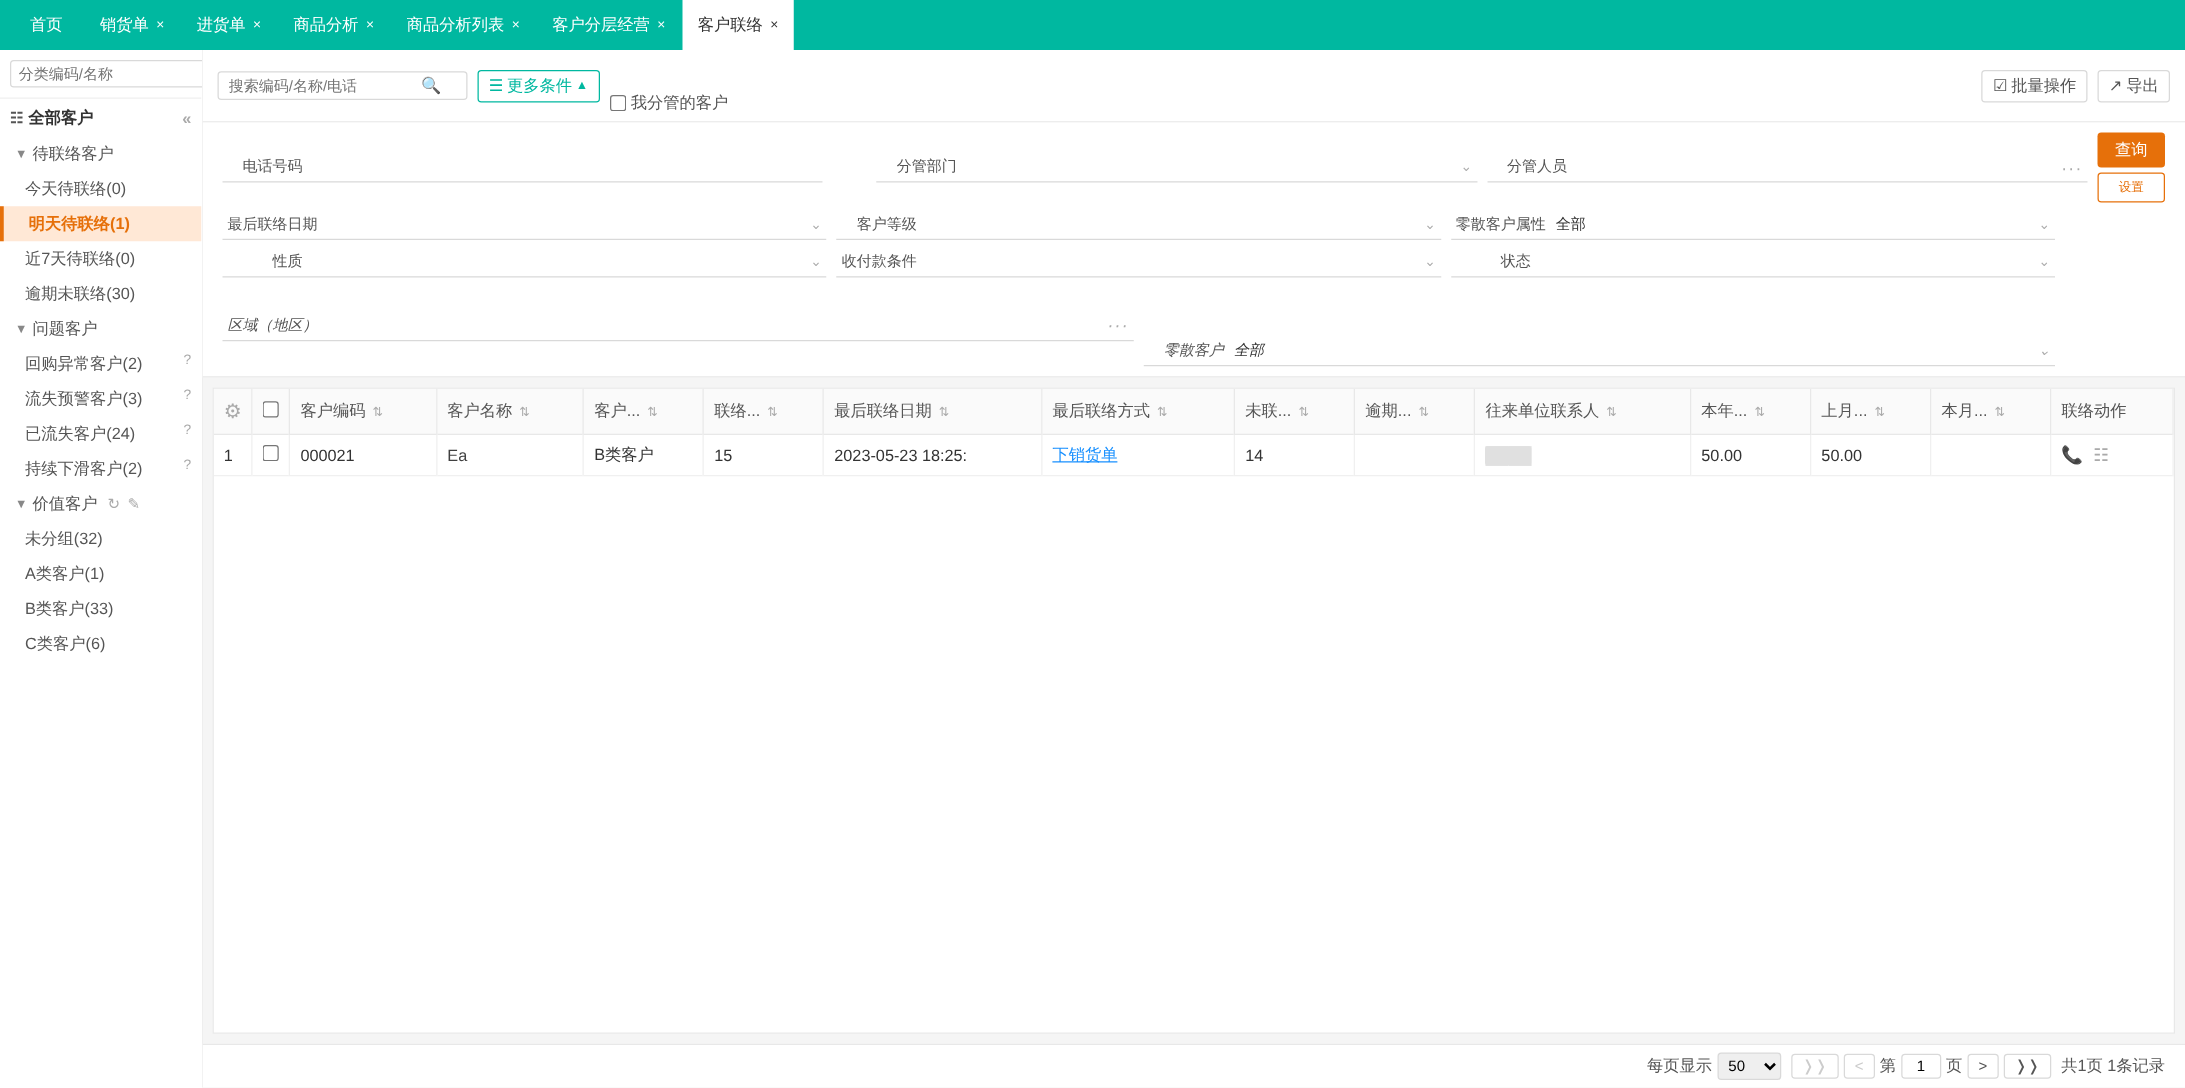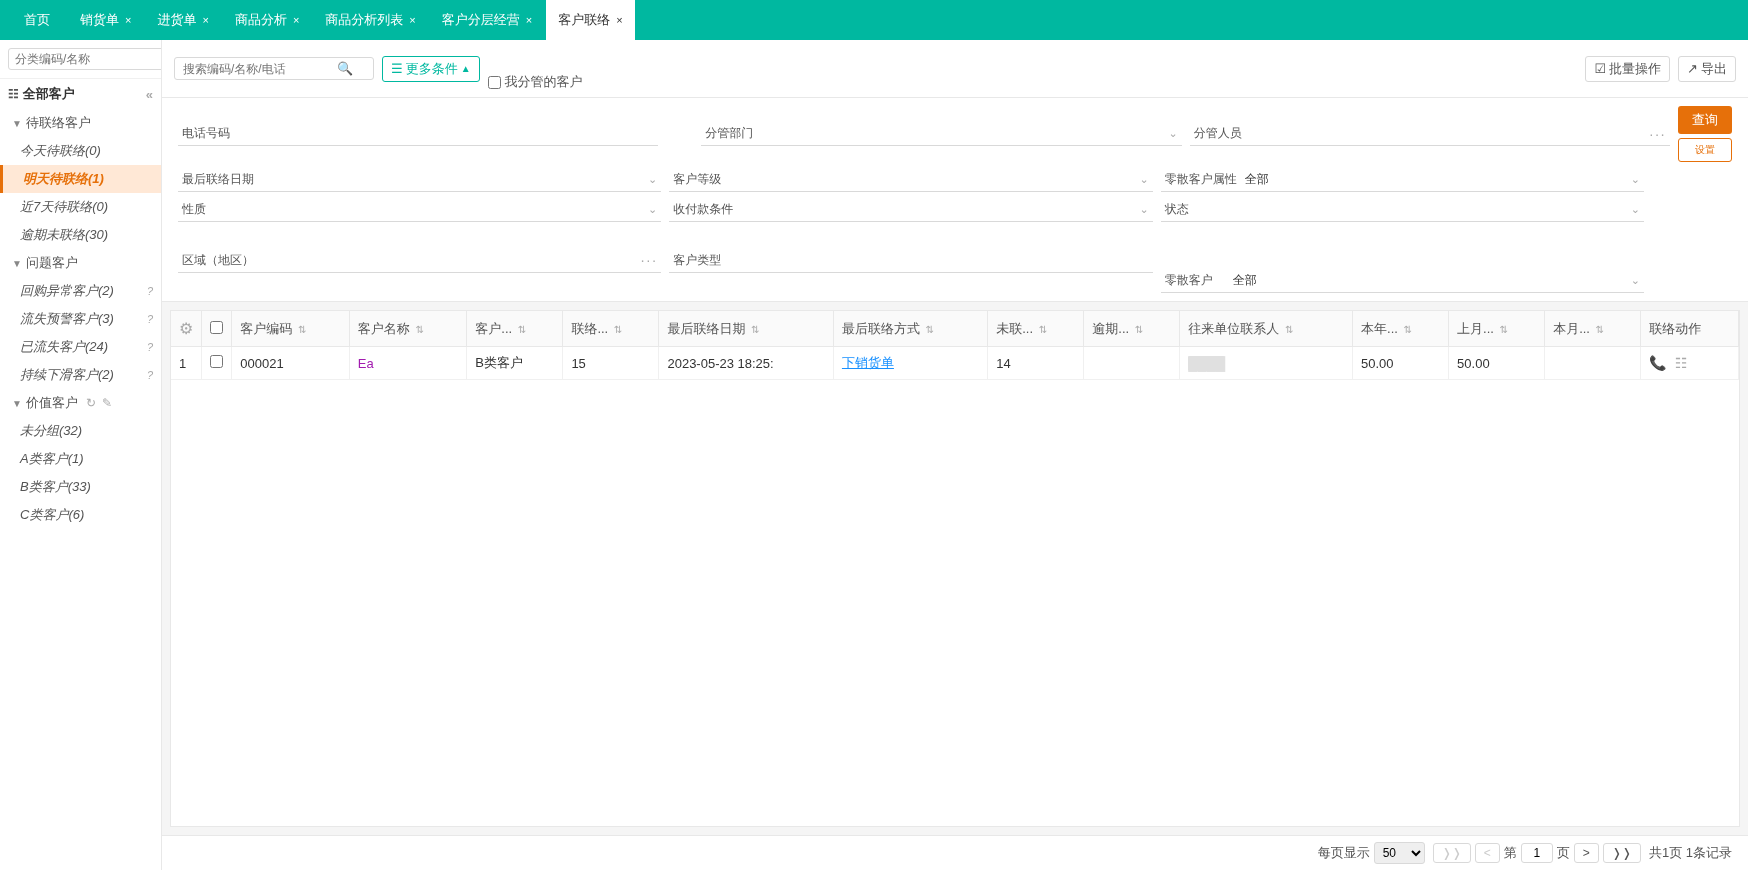--- a/index.html
+++ b/index.html
@@ -85,23 +85,21 @@
       gap: 4px;
     }
     .sidebar-group-header .arrow { font-size: 10px; color: #888; }
 
     .sidebar-item {
       padding: 5px 8px 5px 20px;
       color: #555;
       font-size: 12px;
       cursor: pointer;
       display: flex;
-      align-items: center;
       gap: 2px;
-      font-style: italic;
     }
     .sidebar-item.active { background: #ffe8d6; color: #e6700a; font-weight: bold; border-left: 3px solid #e6700a; }
     .sidebar-item .item-label { flex: 1; }
 
     
     .content-area {
       flex: 1;
       display: flex;
       flex-direction: column;
       overflow: hidden;
@@ -185,29 +183,30 @@
       background: #fff;
       border-bottom: 1px solid #e8e8e8;
       padding: 8px 16px;
     }
     .filter-row {
       display: flex;
       align-items: center;
       gap: 8px;
       margin-bottom: 6px;
     }
-    .filter-row:last-child { margin-bottom: 0; }
+    .filter-row:last-child { margin-bottom: 0; font-style: italic; }
     .filter-field {
       display: flex;
       align-items: center;
       flex: 1;
       border-bottom: 1px solid #d9d9d9;
       padding: 3px 4px;
       gap: 4px;
       min-width: 0;
+      text-align: right;
     }
     .filter-field .dropdown-arrow {
       margin-left: auto;
       color: #aaa;
       font-size: 11px;
     }
     .filter-field .dots {
       margin-left: auto;
       color: #aaa;
       font-size: 14px;
@@ -267,21 +266,21 @@
     }
     thead th .sort-icon { color: #aaa; font-size: 10px; margin-left: 2px; }
     tbody tr { border-bottom: 1px solid #f0f0f0; }
     tbody td {
       padding: 7px 8px;
       color: #333;
       border-right: 1px solid #f0f0f0;
       white-space: nowrap;
     }
     .link-text { color: #1890ff; cursor: pointer; text-decoration: underline; }
-    .masked-text { color: #a21caf; }
+    .masked-text { color: #404040; }
     .action-icons { display: flex; gap: 8px; align-items: center; }
     .action-icon { color: #aaa; cursor: pointer; font-size: 14px; }
 
     
     .pagination {
       display: flex;
       align-items: center;
       justify-content: flex-end;
       padding: 6px 16px;
       background: #fff;
@@ -519,23 +518,20 @@
           <span class="filter-label">状态</span>
           <span class="dropdown-arrow">⌄</span>
         </div>
         <div style="width:80px;"></div>
       </div>
 
       <div class="filter-row">
         <div class="filter-field" style="flex:2;">
           <span class="filter-label">区域（地区）</span>
           <span class="dots">···</span>
-        </div>
-        <div class="filter-field" style="flex:2;">
-          <span class="filter-label">客户类型</span>
         </div>
         <div class="filter-field" style="flex:2;margin-top:41px;">
           <span class="filter-label">零散客户</span>
           <span style="font-size:12px;color:#333;margin-left:4px;">全部</span>
           <span class="dropdown-arrow">⌄</span>
         </div>
         <div style="width:80px;"></div>
       </div>
     </div>
 

